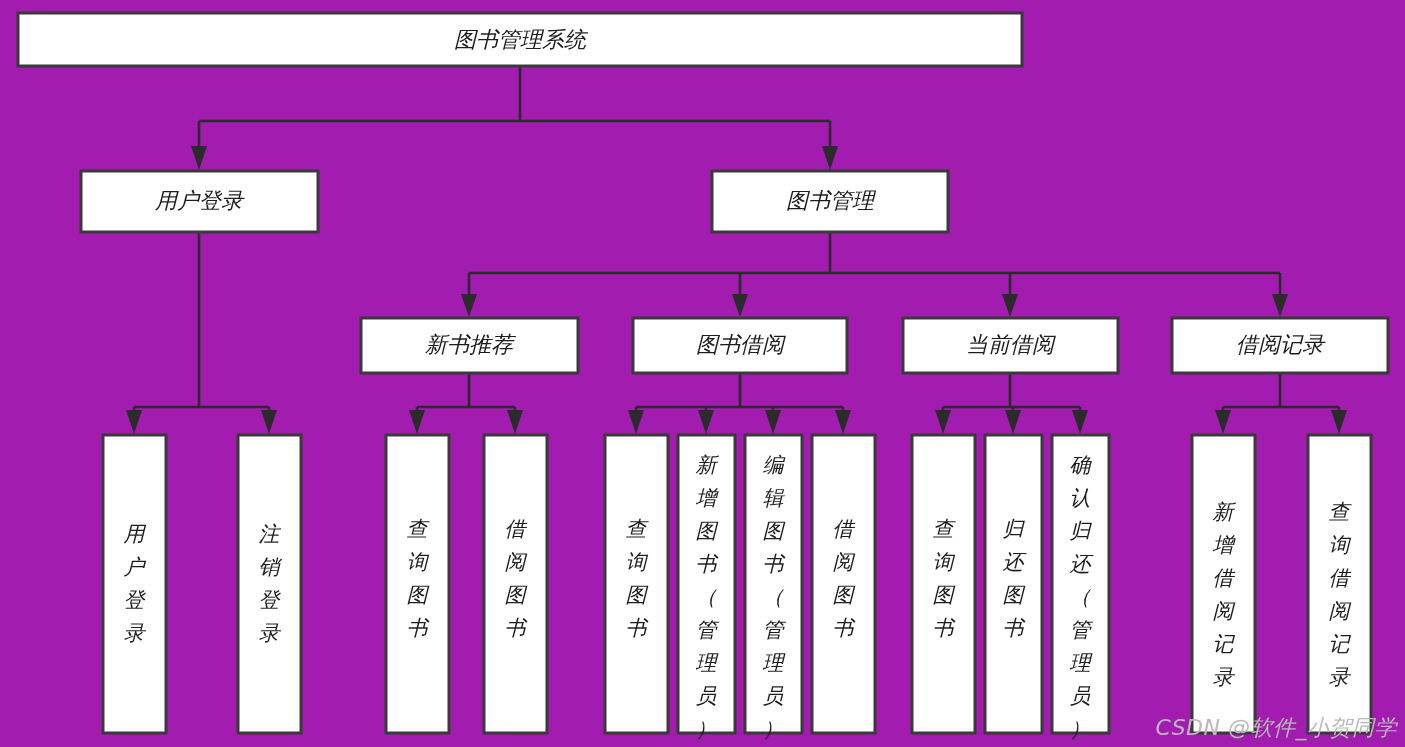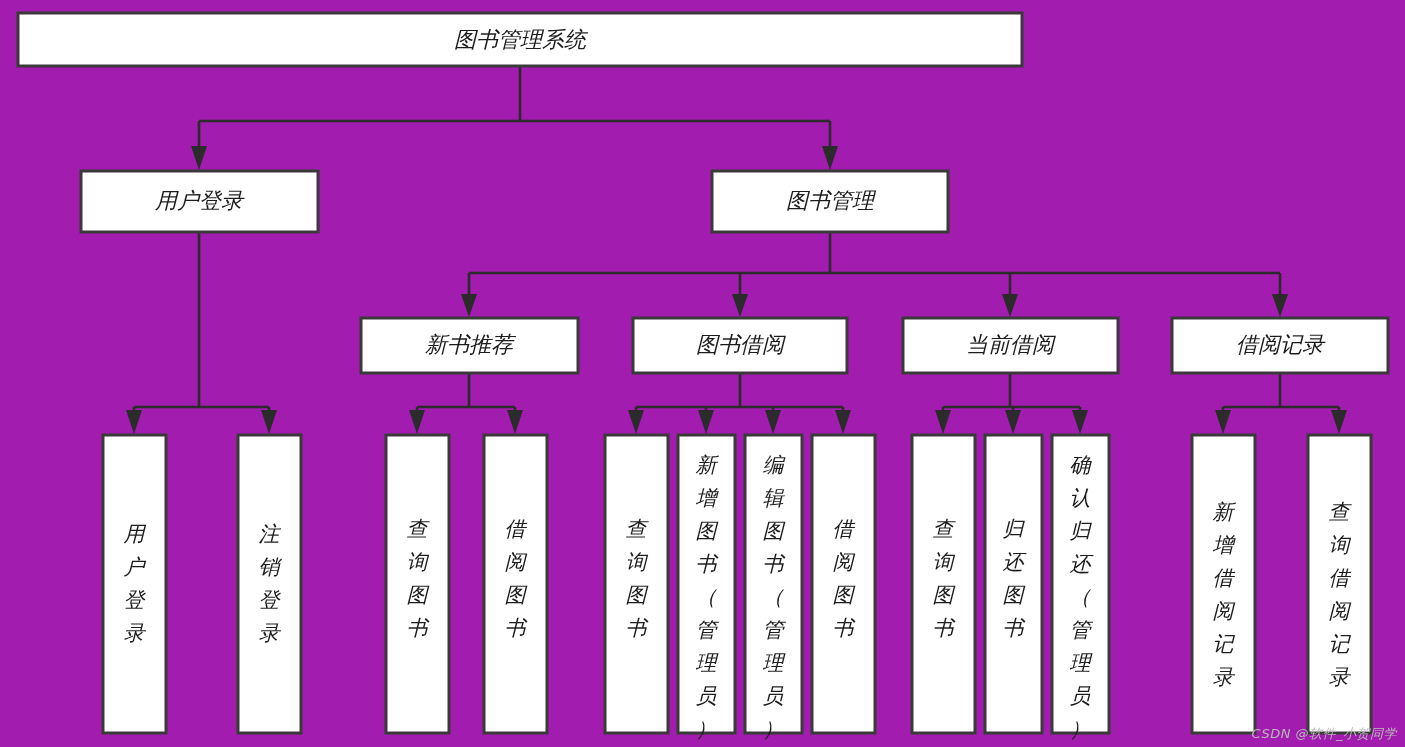--- a/index.html
+++ b/index.html
@@ -51,21 +51,21 @@
     font-size: 22px;
   }
   .label-v {
     font-size: 21px;
   }
   .watermark-text {
     position: absolute;
     right: 8px;
     bottom: 4px;
     font-family: "DejaVu Sans", "Liberation Sans", sans-serif;
-    font-size: 13px;
+    font-size: 22px;
     color: #b9b9b9;
     letter-spacing: 0.5px;
     white-space: nowrap;
     user-select: none;
   }
 </style>
 </head>
 <body>
 
 <div id="diagram-root">

